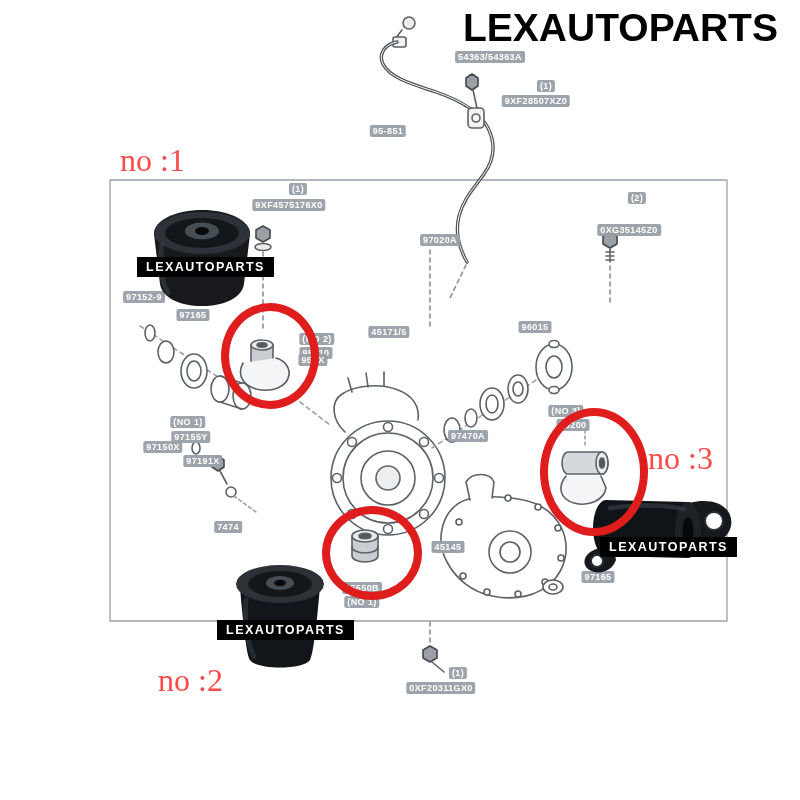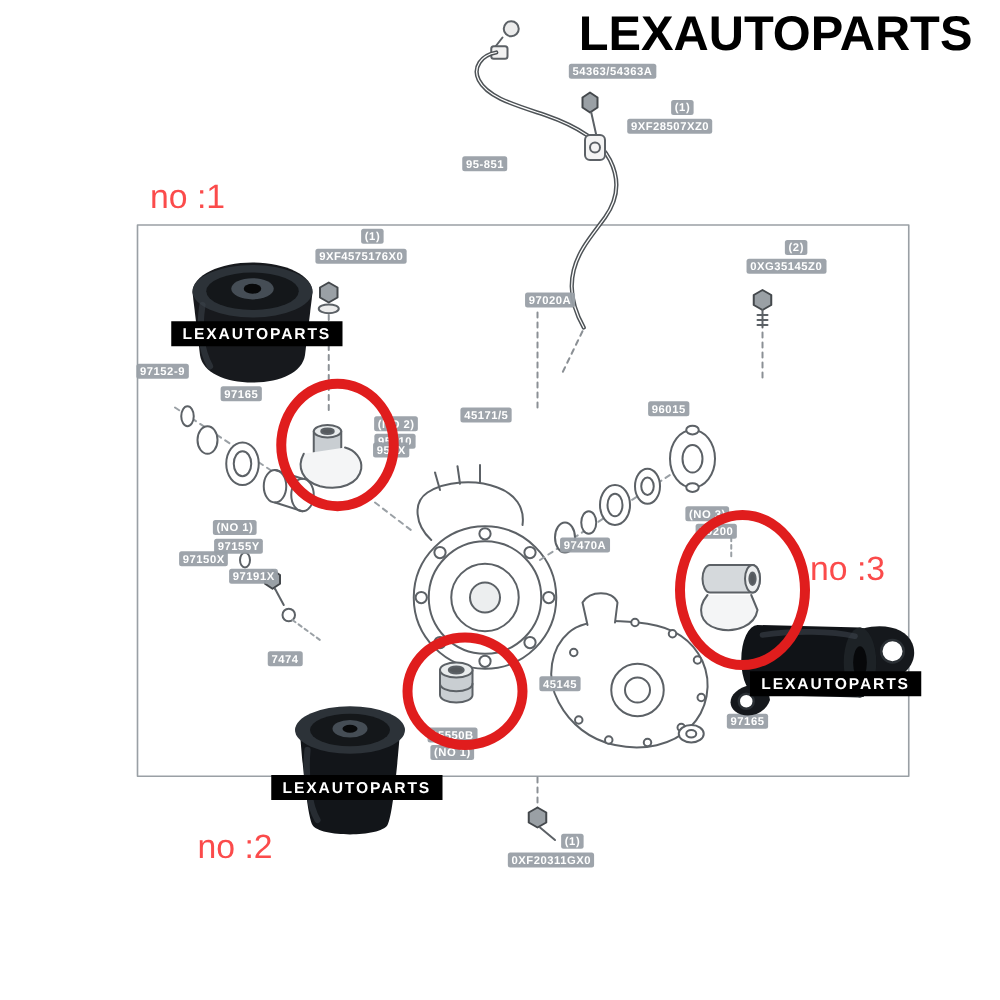--- a/index.html
+++ b/index.html
@@ -36,21 +36,21 @@
   }
   
   .highlight-circle{
     position:absolute;z-index:5;border-radius:50%;
     border:8px solid var(--highlight-circle,#e01d1d);
     background:transparent;
   }
   
   .no-annotation{
     position:absolute;z-index:6;color:var(--annotation-text,#fb4b4b);
-    font-size:27px;font-weight:500;white-space:nowrap;
+    font-size:32px;font-weight:500;white-space:nowrap;font-family:Liberation Serif, serif;
   }
 </style>
 </head>
 <body>
 
 <svg class="diagram" width="800" height="800" viewBox="0 0 800 800">
   <g stroke="#5c6166" fill="none" stroke-width="1.6" stroke-linecap="round" stroke-linejoin="round">
     <rect x="110" y="180" width="617" height="441" stroke="#9aa0a5" stroke-width="1.3"></rect>
 
     <g>
@@ -196,22 +196,22 @@
 
 <div class="layer" id="part-labels-layer">
     <div class="part-label" style="left: 490px; top: 57px;">54363/54363A</div>
     <div class="part-label" style="left: 546px; top: 86px;">(1)</div>
     <div class="part-label" style="left: 536px; top: 101px;">9XF28507XZ0</div>
     <div class="part-label" style="left: 388px; top: 131px;">95-851</div>
     <div class="part-label" style="left: 298px; top: 189px;">(1)</div>
     <div class="part-label" style="left: 289px; top: 205px;">9XF4575176X0</div>
     <div class="part-label" style="left: 401px; top: 240px; margin-left: 39px;">97020A</div>
     <div class="part-label" style="left: 637px; top: 198px;">(2)</div>
-    <div class="part-label" style="left: 629px; top: 213px;">0XG35145Z0</div>
-    <div class="part-label" style="left: 130px; top: 297px;">97152-9</div>
+    <div class="part-label" style="left: 629px; top: 230px;">0XG35145Z0</div>
+    <div class="part-label" style="left: 144px; top: 297px;">97152-9</div>
     <div class="part-label" style="left: 193px; top: 315px;">97165</div>
     <div class="part-label" style="left: 317px; top: 339px;">(NO 2)</div>
     <div class="part-label" style="left: 316px; top: 353px;">95510</div>
     <div class="part-label" style="left: 313px; top: 360px;">95LX</div>
     <div class="part-label" style="left: 389px; top: 332px;">45171/5</div>
     <div class="part-label" style="left: 512px; top: 327px; margin-left: 23px;">96015</div>
     <div class="part-label" style="left: 163px; top: 400px; margin-top: 47px;">97150X</div>
     <div class="part-label" style="left: 188px; top: 422px;">(NO 1)</div>
     <div class="part-label" style="left: 191px; top: 437px;">97155Y</div>
     <div class="part-label" style="left: 203px; top: 461px;">97191X</div>

